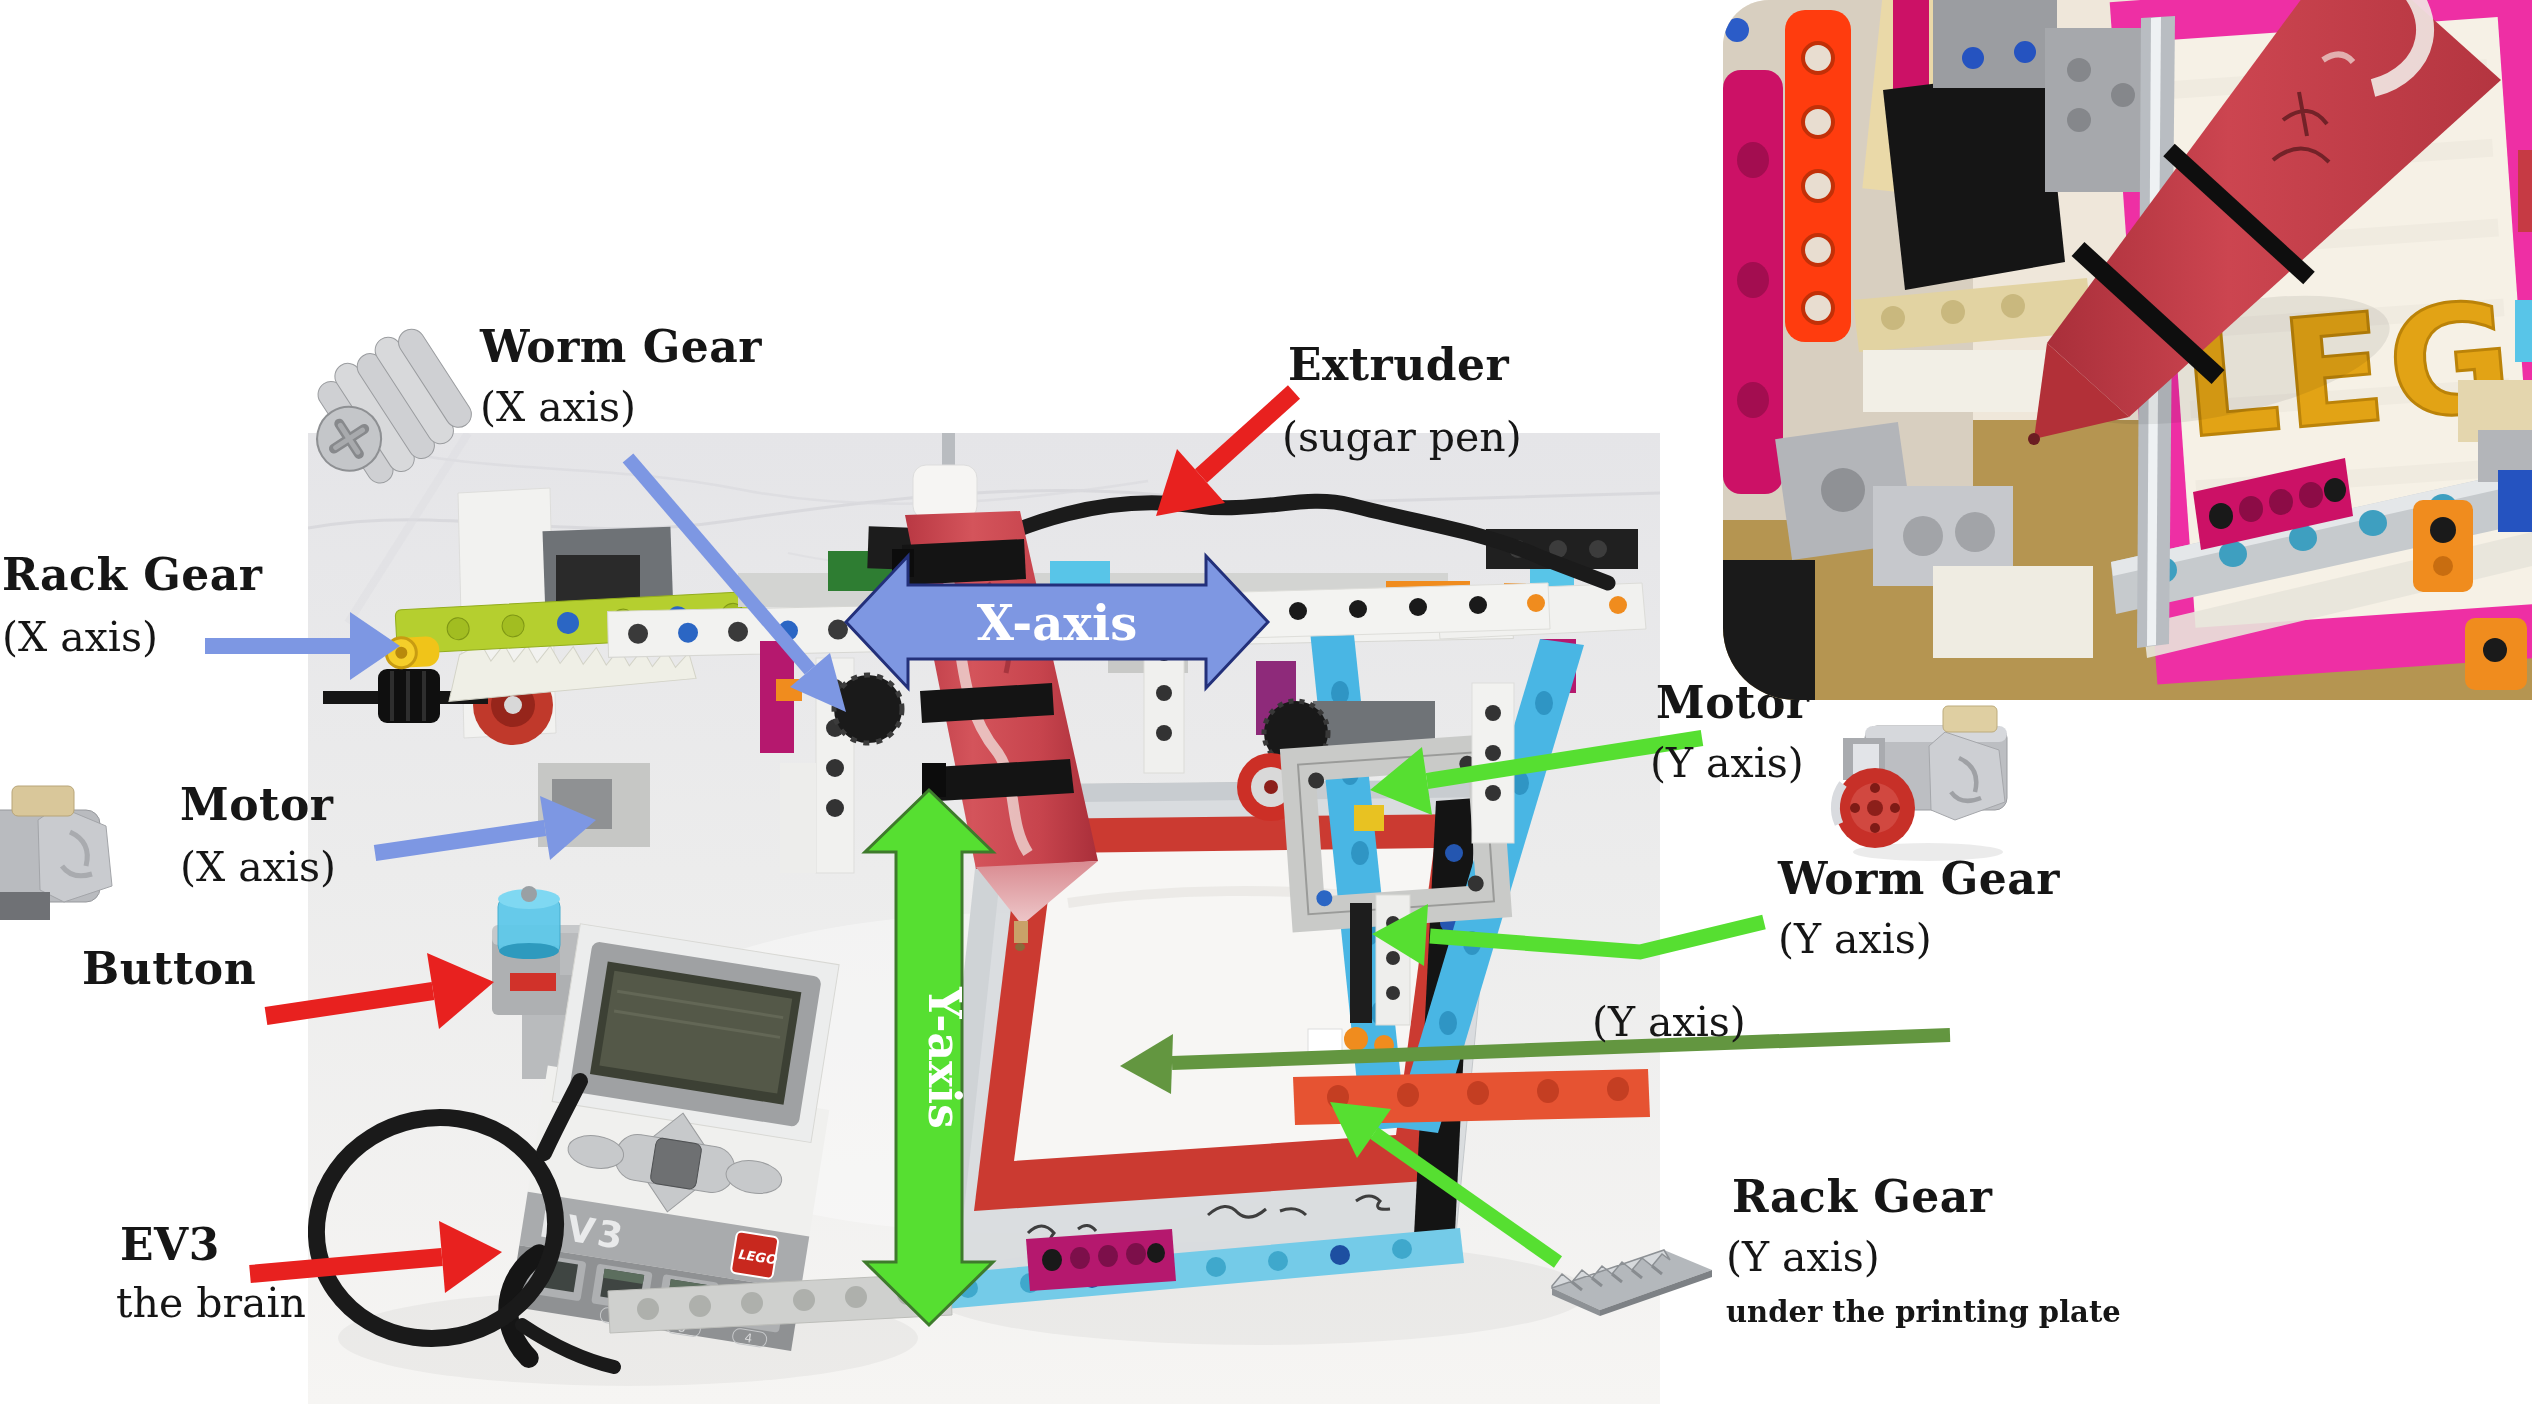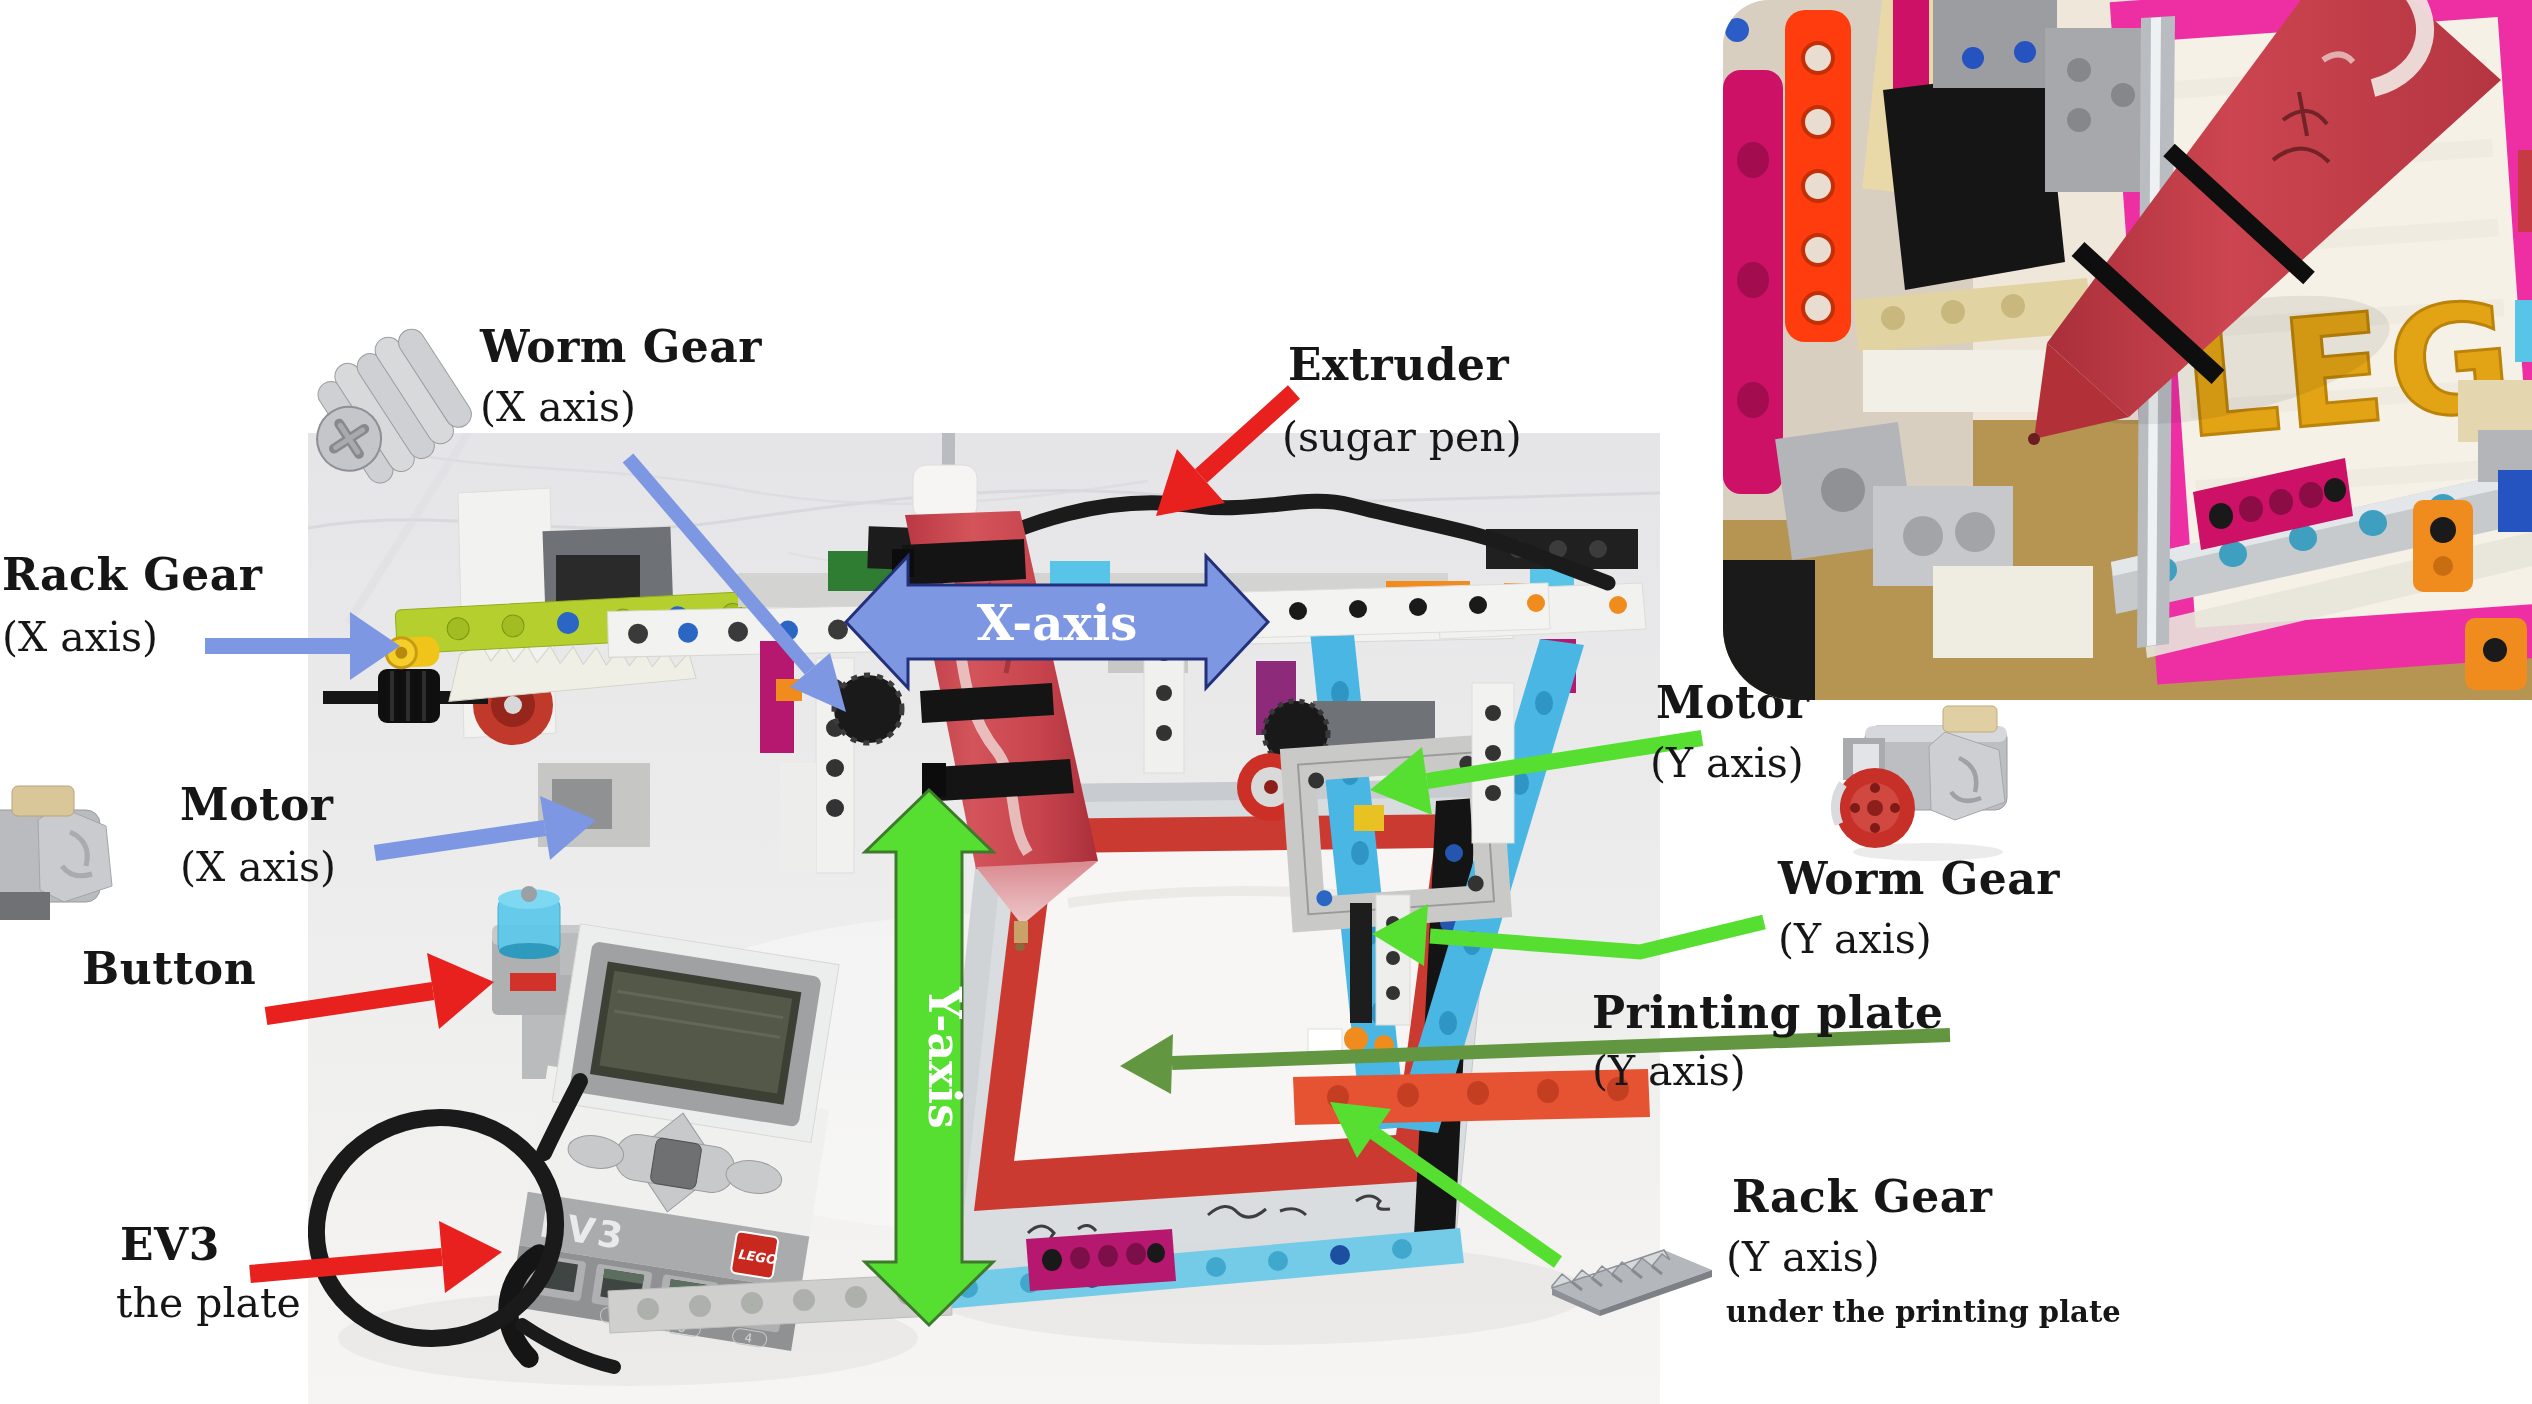--- a/index.html
+++ b/index.html
@@ -561,40 +561,39 @@
     <div class="lbl-title">Motor</div>
     <div class="lbl-sub" style="margin-top:16px">(X axis)</div>
   </div>
 
   <div class="lbl" style="left:82px;top:944px">
     <div class="lbl-title">Button</div>
   </div>
 
   <div class="lbl" style="left:120px;top:1220px">
     <div class="lbl-title">EV3</div>
-    <div class="lbl-sub" style="margin-top:12px;margin-left:-4px">the plate</div>
+    <div class="lbl-sub" style="margin-top:12px;margin-left:-4px">the brain</div>
   </div>
 
   <div class="lbl" style="left:1288px;top:340px">
     <div class="lbl-title">Extruder</div>
     <div class="lbl-sub" style="margin-top:26px;margin-left:-6px">(sugar pen)</div>
   </div>
 
   <div class="lbl" style="left:1656px;top:678px">
     <div class="lbl-title">Motor</div>
     <div class="lbl-sub" style="margin-top:14px;margin-left:-6px">(Y axis)</div>
   </div>
 
   <div class="lbl" style="left:1778px;top:854px">
     <div class="lbl-title">Worm Gear</div>
     <div class="lbl-sub" style="margin-top:14px">(Y axis)</div>
   </div>
 
   <div class="lbl" style="left:1592px;top:988px">
-    <div class="lbl-title">Printing plate</div>
     <div class="lbl-sub" style="margin-top:12px">(Y axis)</div>
   </div>
 
   <div class="lbl" style="left:1732px;top:1172px">
     <div class="lbl-title">Rack Gear</div>
     <div class="lbl-sub" style="margin-top:14px;margin-left:-6px">(Y axis)</div>
     <div class="lbl-note" style="margin-top:16px;margin-left:-6px">under the printing plate</div>
   </div>
 
 </div>

